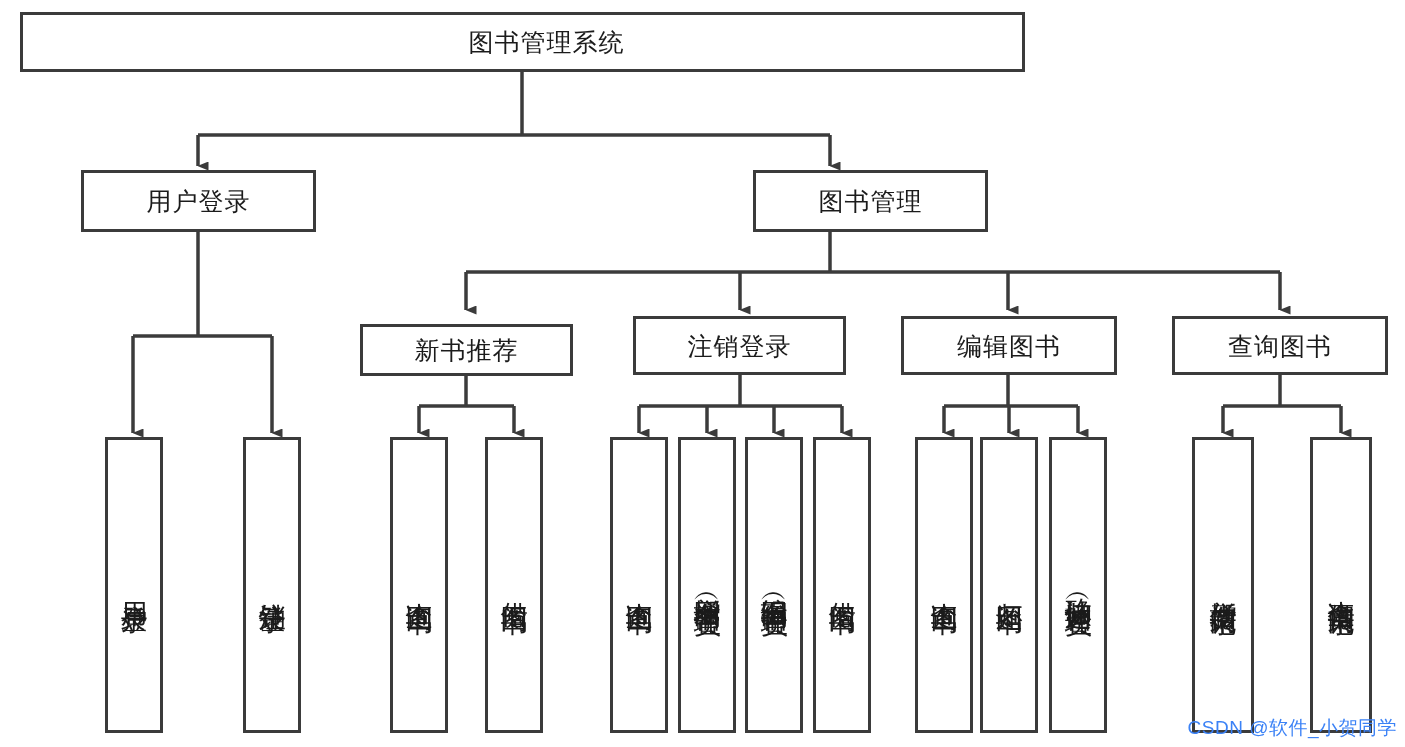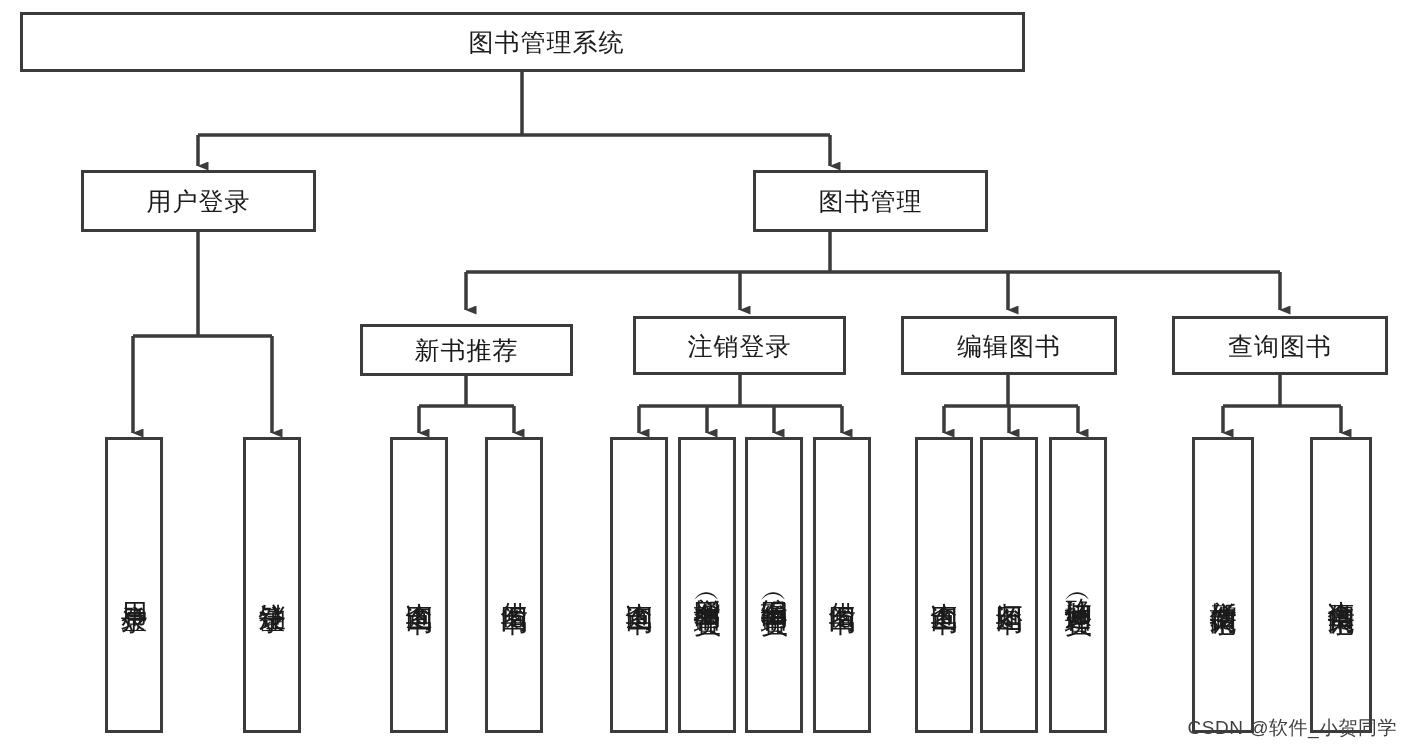--- a/index.html
+++ b/index.html
@@ -49,21 +49,21 @@
     max-height:100%;
   }
   .node.root .label{font-size:25px;}
   .node.l2 .label{font-size:25px;}
   .node.l3 .label{font-size:25px;}
   .watermark{
     position:absolute;
     right:8px;
     bottom:6px;
     font-size:19px;
-    color:#404040;
+    color:#3b82f6;
     letter-spacing:0.5px;
     white-space:nowrap;
     font-family:"Liberation Sans","DejaVu Sans",sans-serif;
   }
 </style>
 </head>
 <body>
 
 <div id="diagram">
 

